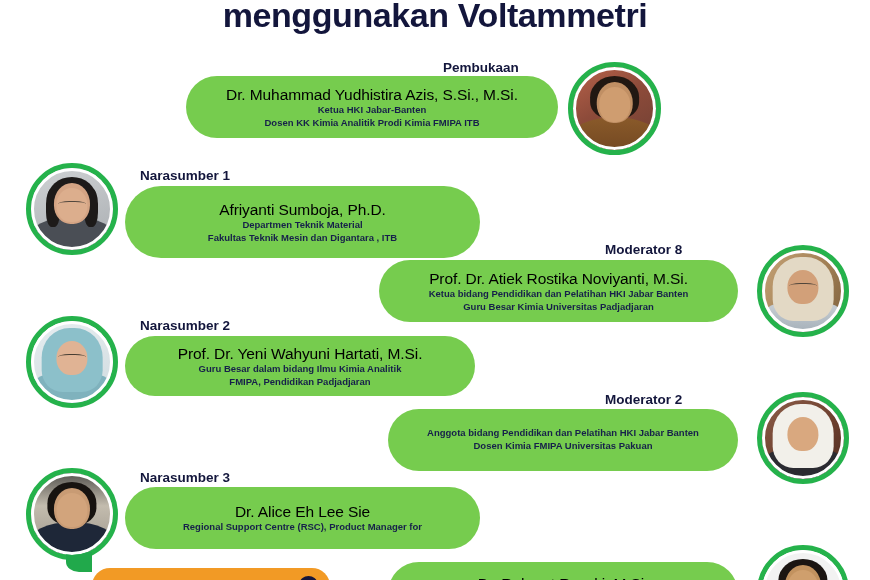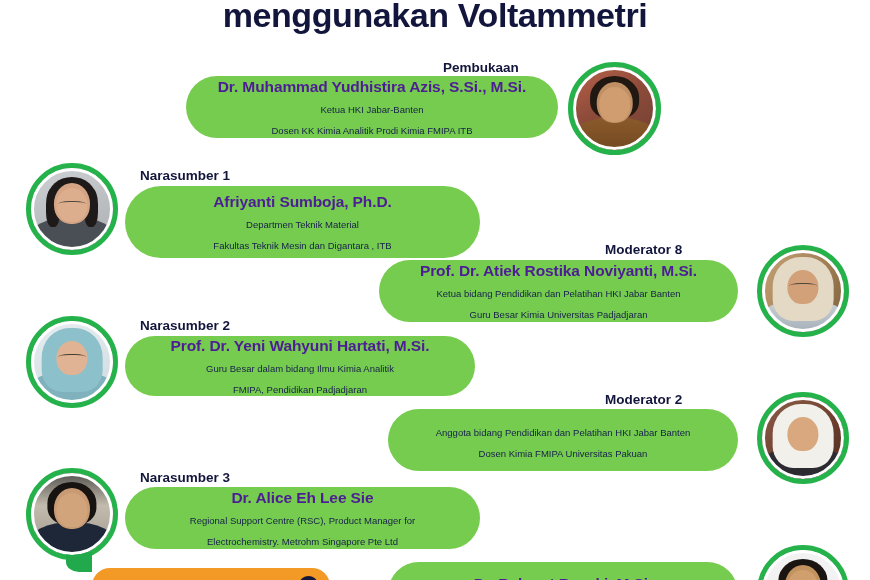--- a/index.html
+++ b/index.html
@@ -23,26 +23,26 @@
     white-space:nowrap;
   }
 
   
   .pill{
     position:absolute;background:#76CC4E;border-radius:40px;
     display:flex;flex-direction:column;align-items:center;justify-content:center;
     box-sizing:border-box;padding:6px 18px;
   }
   .pill .nm{
-    font-size:15.5px;font-weight:bold;color:#4c1d95;white-space:nowrap;
+    font-size:15.5px;font-weight:normal;color:#000000;white-space:nowrap;
     line-height:1.25;letter-spacing:-0.1px;
   }
   .pill .sub{
     font-size:9.5px;color:#16204a;line-height:1.35;text-align:center;
-    white-space:nowrap;font-weight:normal;margin-top:8px;
+    white-space:nowrap;font-weight:bold;
   }
 
   
   .avatar{
     position:absolute;border-radius:50%;
     border:5px solid #25B24B;background:#dfe3e6;
     box-sizing:border-box;overflow:hidden;
   }
   .avatar .inner{
     position:absolute;left:0;top:0;right:0;bottom:0;border-radius:50%;
@@ -193,21 +193,20 @@
         <div class="face" style="background:#d9a87f;"></div>
       </div>
     </div>
     <div class="ring-in"></div>
   </div>
 
   <div class="role" style="left:140px;top:470px;">Narasumber 3</div>
   <div class="pill" style="left:125px;top:487px;width:355px;height:62px;">
     <div class="nm">Dr. Alice Eh Lee Sie</div>
     <div class="sub">Regional Support Centre (RSC), Product Manager for</div>
-    <div class="sub">Electrochemistry. Metrohm Singapore Pte Ltd</div>
   </div>
   <div class="avatar" style="left:26px;top:468px;width:92px;height:92px;">
     <div class="inner">
       <div class="ph">
         <div class="bg" style="background:linear-gradient(180deg,#6f6f6c 0%,#b9b2a4 45%,#8d8madd 100%);"></div>
         <div class="bg" style="background:linear-gradient(180deg,#55534f 0%,#c3bcae 40%,#9b948a 100%);"></div>
         <div class="body" style="background:#1e2738;"></div>
         <div class="hair" style="background:#171310;"></div>
         <div class="head" style="background:#c89b74;"></div>
         <div class="face" style="background:#d2a47c;"></div>

